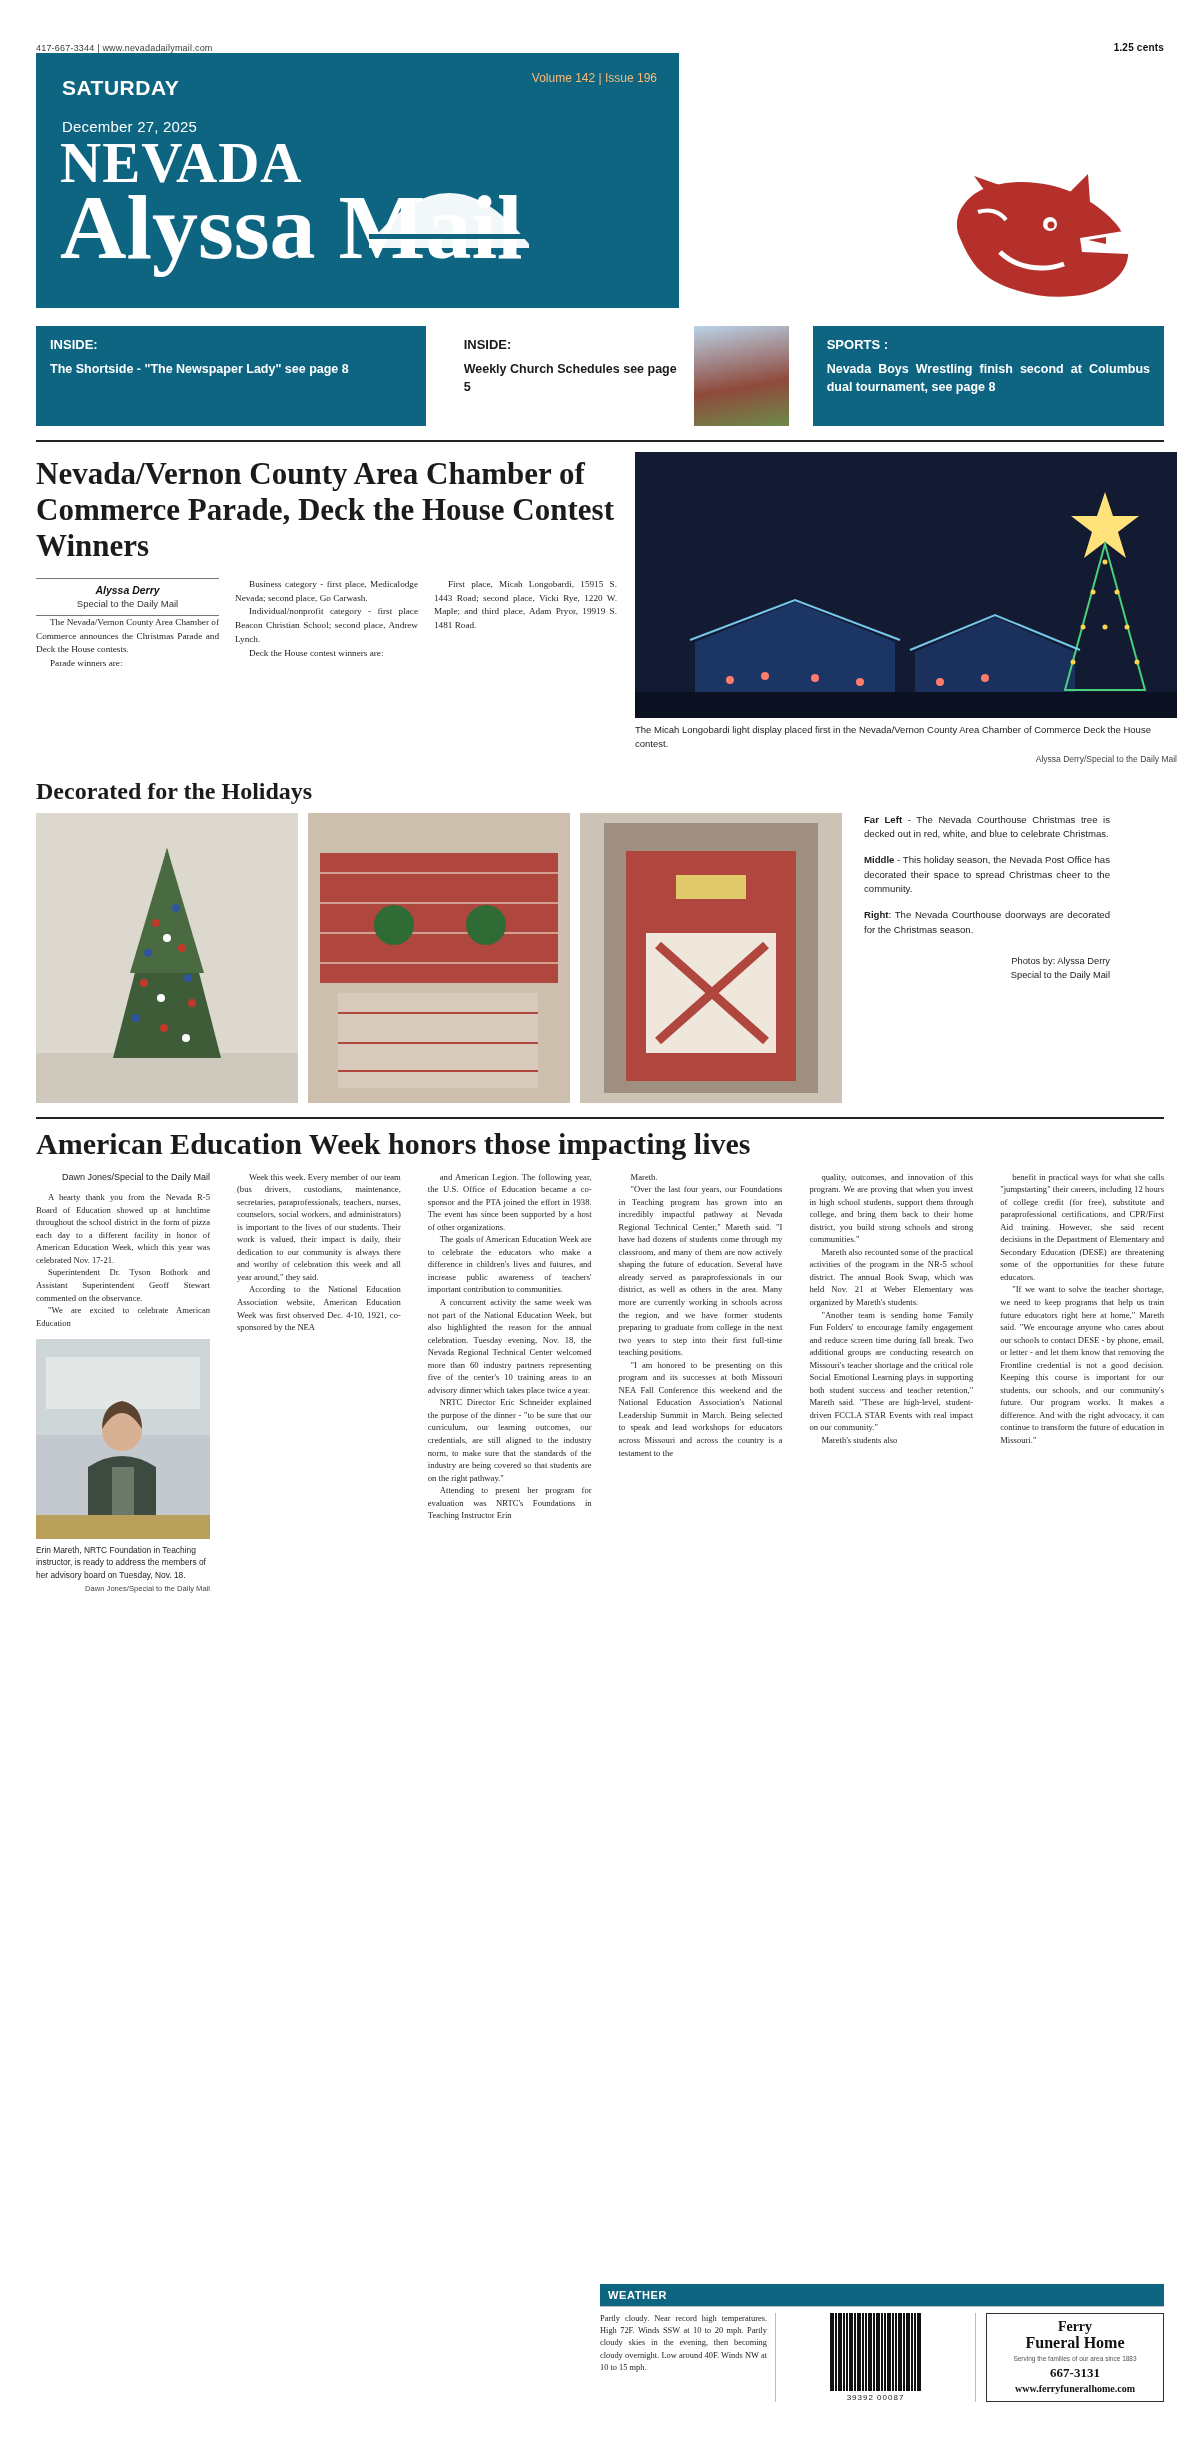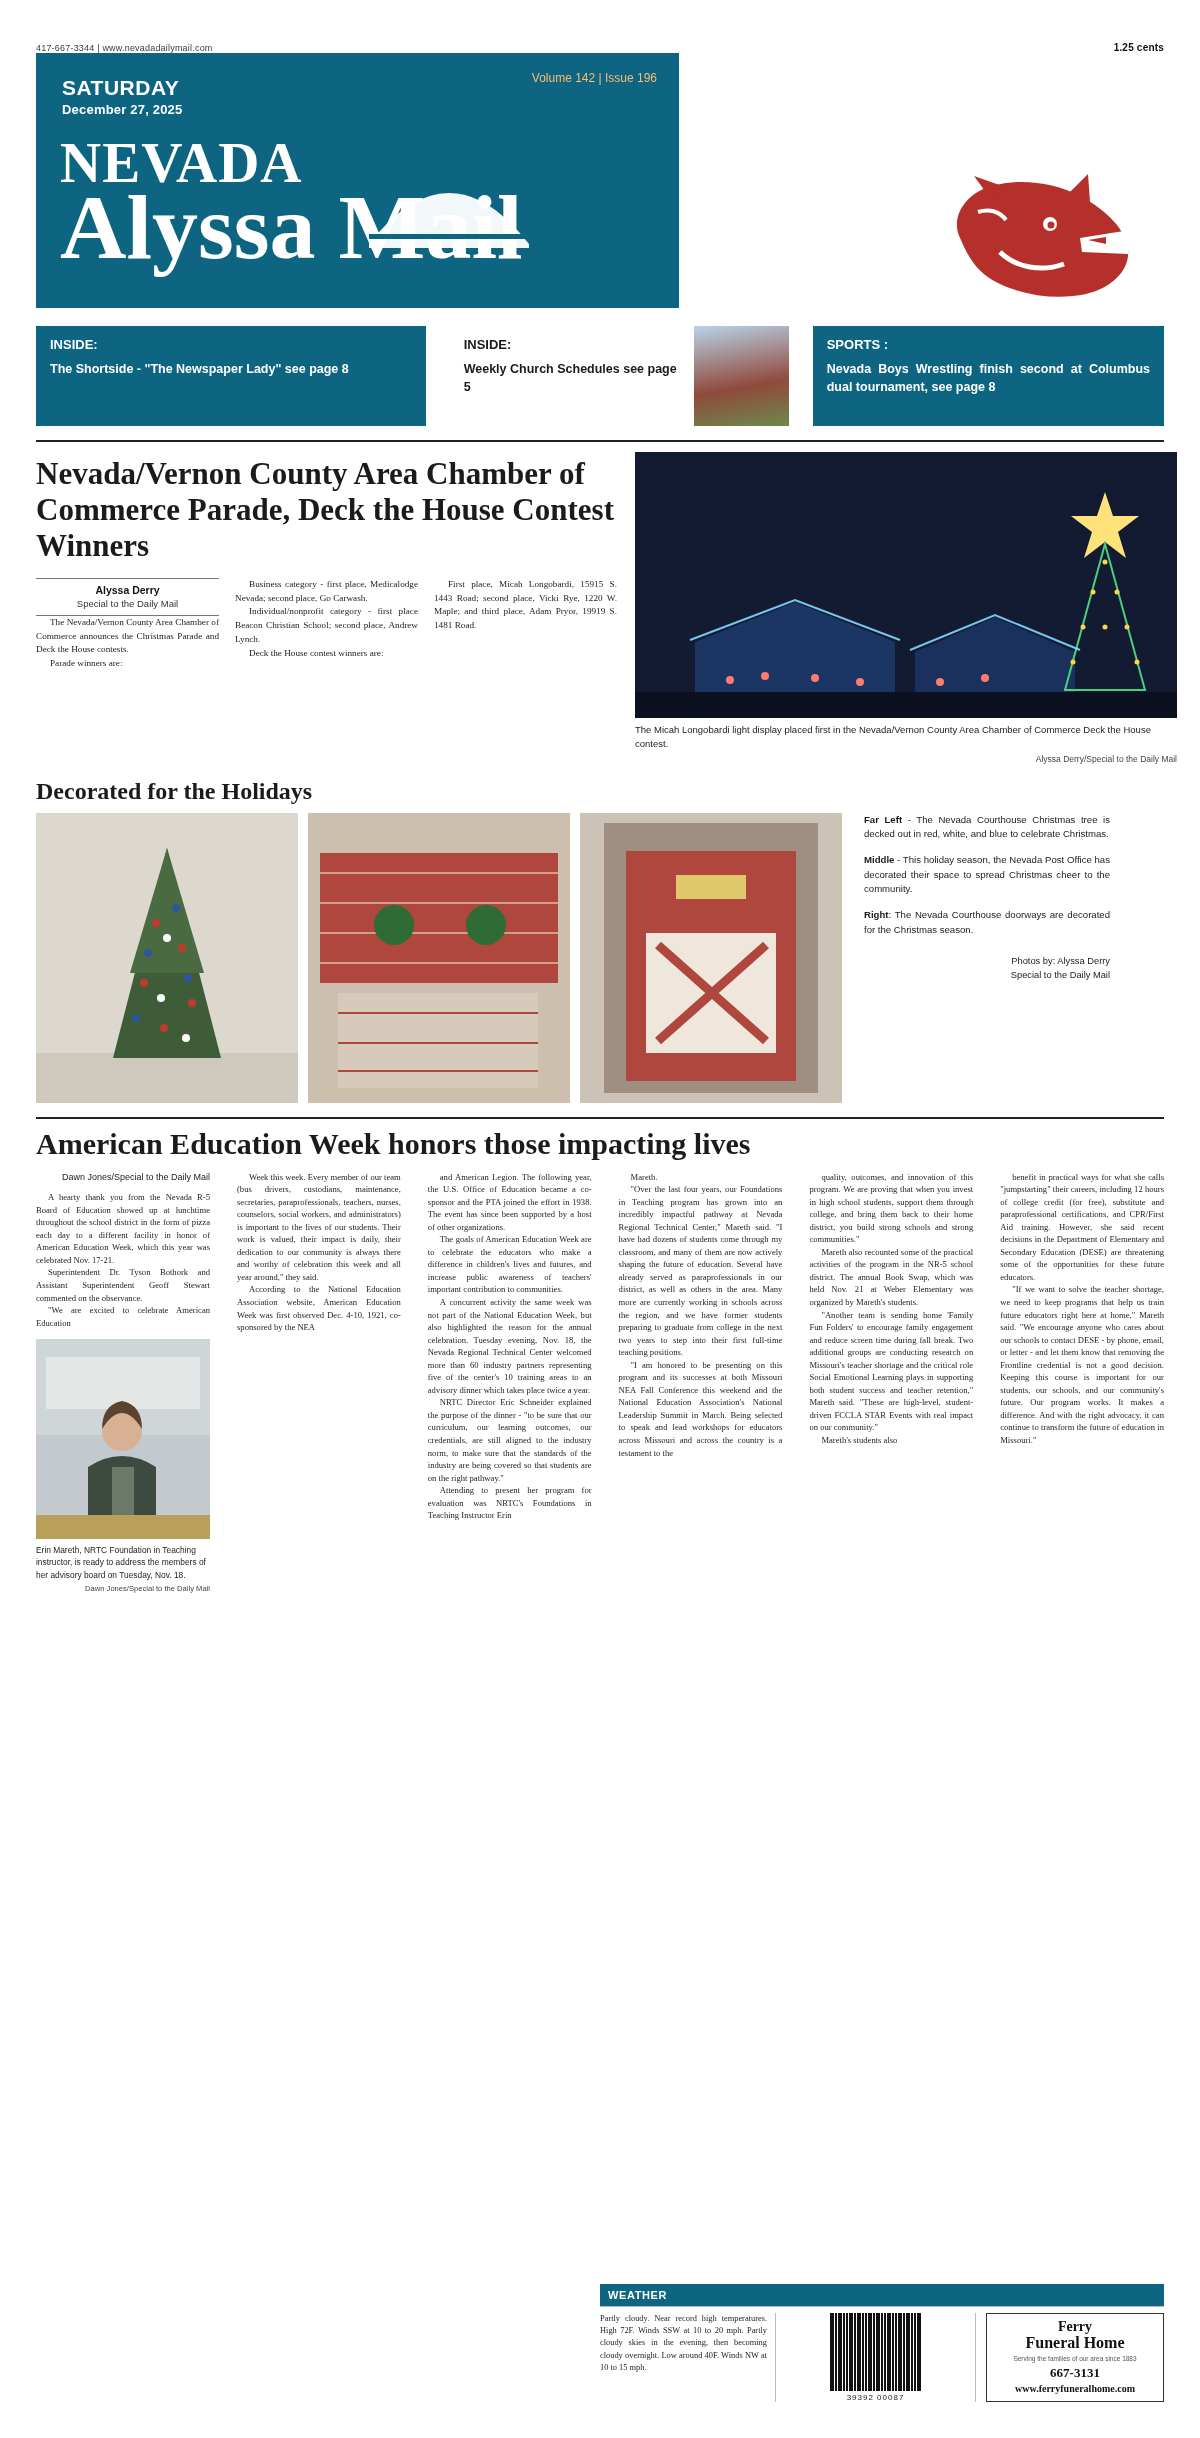--- a/index.html
+++ b/index.html
@@ -31,21 +31,21 @@
     width:643px; height:255px;
     background:#0d6582;
     position:relative;
     overflow:hidden;
   }
   .mast-date {
     position:absolute; left:26px; top:24px;
     color:#fff; font-family:"Liberation Sans", sans-serif;
   }
   .mast-date .dow { font-size:21px; font-weight:bold; letter-spacing:.5px; line-height:1.05; }
-  .mast-date .date { font-size:13px; font-weight:bold; margin-top:3px; letter-spacing:.2px; }
+  .mast-date .date { font-size:15px; font-weight:normal; margin-top:19px; letter-spacing:.2px; }
   .mast-vol {
     position:absolute; right:22px; top:18px;
     color:#fdba74; font-family:"Liberation Sans", sans-serif;
     font-size:12px;
   }
   .mast-name {
     position:absolute; left:24px; top:84px; right:10px;
     color:#ffffff;
     font-family:"Liberation Serif", serif;
   }
@@ -91,21 +91,21 @@
   h1.headline {
     font-family:"Liberation Serif", serif;
     font-size:31px; font-weight:bold; line-height:1.16;
     margin:4px 0 14px 0; color:#1b1b1b;
   }
   .byline {
     border-top:1px solid #777; border-bottom:1px solid #777;
     padding:5px 0 6px 0; text-align:center;
     font-family:"Liberation Sans", sans-serif;
   }
-  .byline .nm { font-size:10.5px; font-weight:bold; color:#111; }
+  .byline .nm { font-size:10.5px; font-weight:bold; color:#111;font-style:italic; }
   .byline .sub { font-size:9.5px; color:#333; margin-top:2px; }
   .cols2 { display:flex; gap:16px; margin-top:8px; }
   .col { width:183px; }
   .col p {
     margin:0 0 0 0; text-indent:14px;
     font-size:9.2px; line-height:1.5; text-align:justify; color:#1c1c1c;
     font-family:"Liberation Serif", serif;
   }
   .photo { background:#2a2a38; position:relative; overflow:hidden; }
   .cap {

